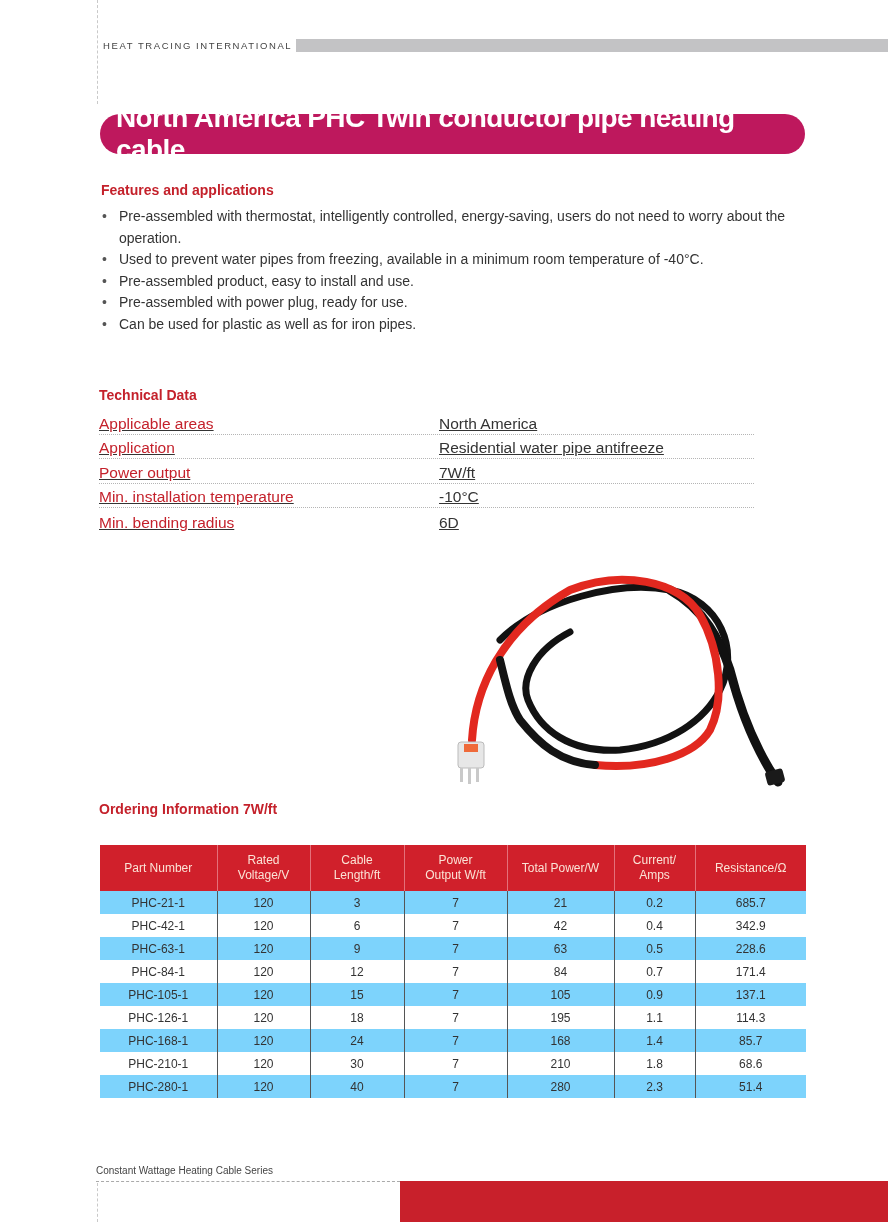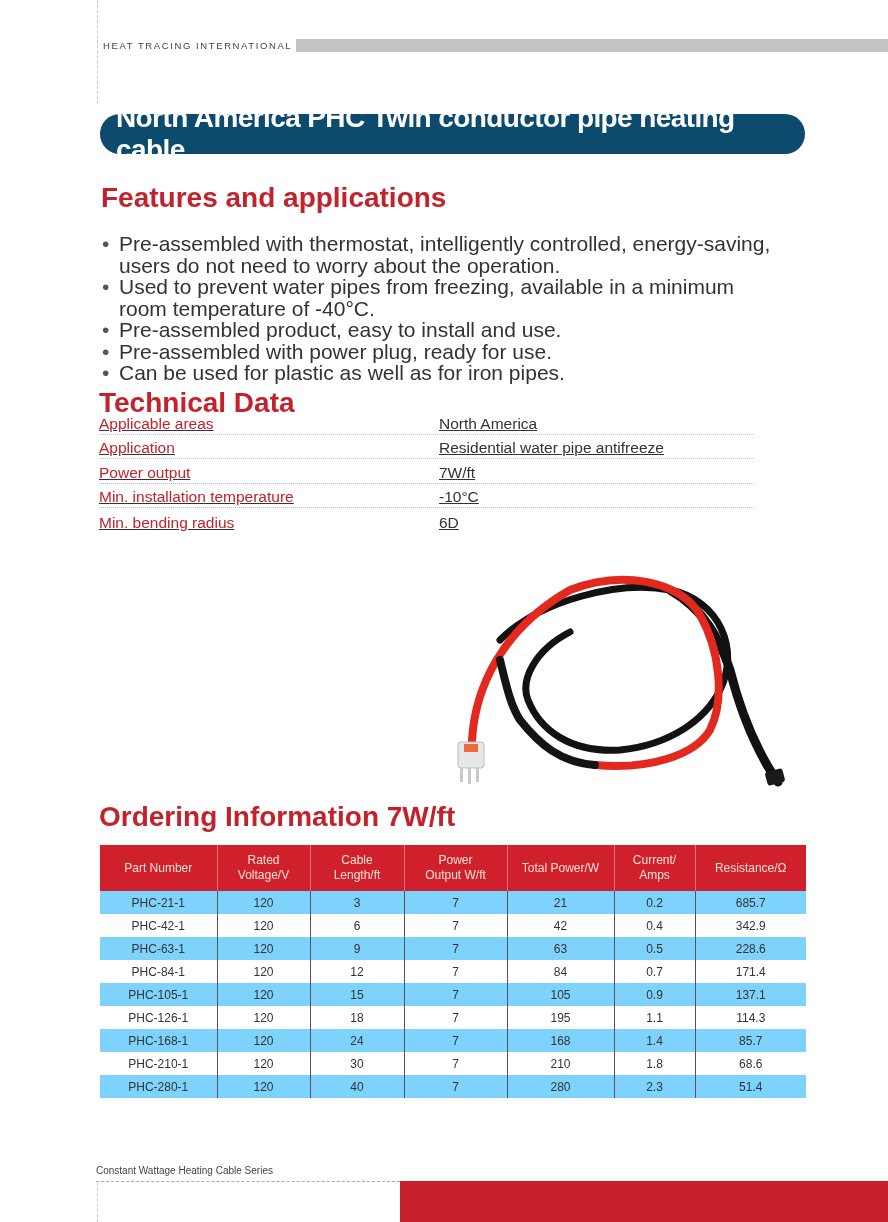--- a/index.html
+++ b/index.html
@@ -10,29 +10,29 @@
     color: #333333;
   }
   .vguide { position: absolute; left: 97px; top: 0; height: 104px; border-left: 1px dashed #c9c9c9; }
   .vguide-bottom { position: absolute; left: 97px; top: 1183px; height: 39px; border-left: 1px dashed #c9c9c9; }
   .header { position: absolute; left: 103px; top: 31px; height: 29px; width: 785px; display: flex; align-items: center; }
   .header-text { font-size: 9.5px; letter-spacing: 1.6px; color: #444; white-space: nowrap; }
   .header-bar { flex: 1; height: 13px; background: #c3c3c5; margin-left: 4px; }
 
   .title-banner {
     position: absolute; left: 100px; top: 114px; width: 705px; height: 40px;
-    background: #0c4a6e; border-radius: 20px;
+    background: #be185d; border-radius: 20px;
     display: flex; align-items: center; padding-left: 16px; box-sizing: border-box;
     color: #ffffff; font-size: 28px; font-weight: bold; letter-spacing: -0.6px;
     font-family: "Liberation Sans Narrow", "Liberation Sans", sans-serif;
   }
 
-  .section-title { position: absolute; color: #c4212b; font-weight: bold; font-size: 28px; white-space: nowrap; }
-
-  ul.features { position: absolute; left: 100px; top: 233px; width: 720px; margin: 0; padding: 0; list-style: none; font-size: 21px; color: #333; line-height: 21.5px; }
+  .section-title { position: absolute; color: #c4212b; font-weight: bold; font-size: 14px; white-space: nowrap; }
+
+  ul.features { position: absolute; left: 100px; top: 206px; width: 720px; margin: 0; padding: 0; list-style: none; font-size: 14px; color: #333; line-height: 21.5px; }
   ul.features li { position: relative; padding-left: 19px; }
   ul.features li::before { content: "•"; position: absolute; left: 2px; top: 0; color: #555; }
 
   .tech { position: absolute; left: 99px; top: 410px; width: 655px; text-decoration: underline; }
   .tech-row { display: flex; height: 24.5px; align-items: flex-end; border-bottom: 1px dotted #b5b5b5; font-size: 15.5px; padding-bottom: 1px; box-sizing: border-box; }
   .tech-row:last-child { border-bottom: none; }
   .tech-label { width: 340px; color: #c4212b; }
   .tech-value { color: #333; }
 
   .product-image { position: absolute; left: 420px; top: 570px; width: 400px; height: 240px; }

